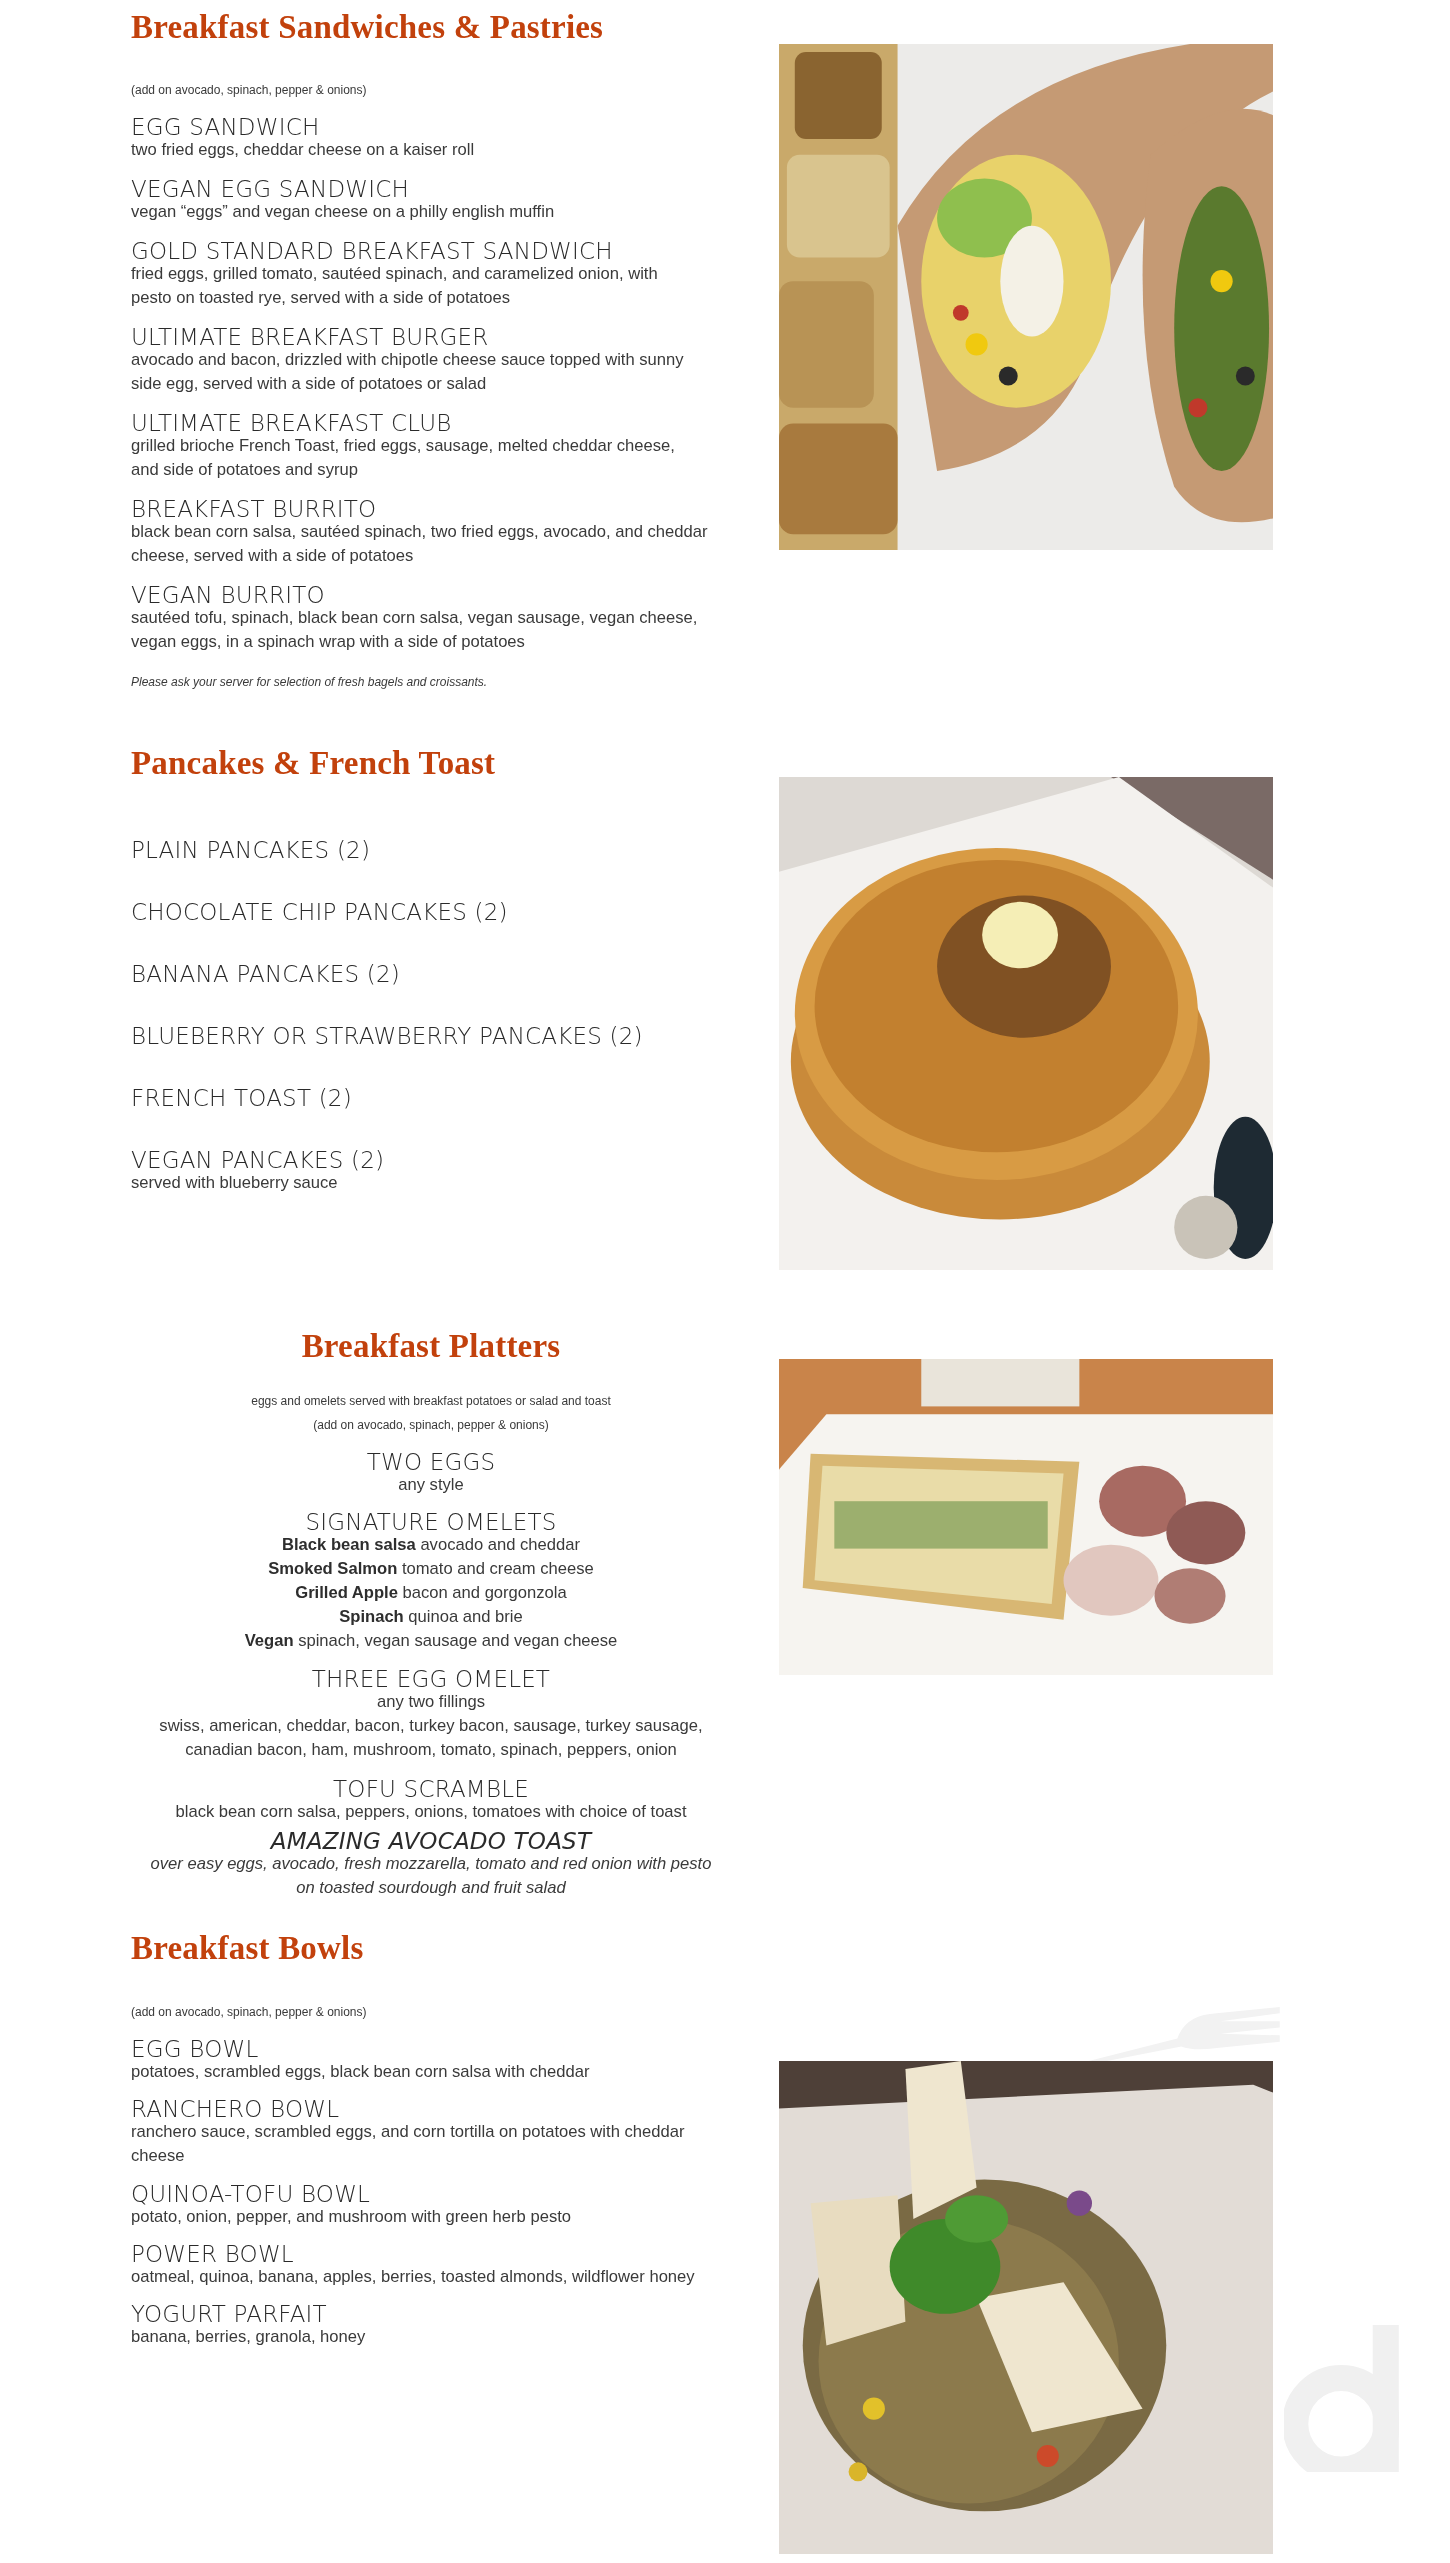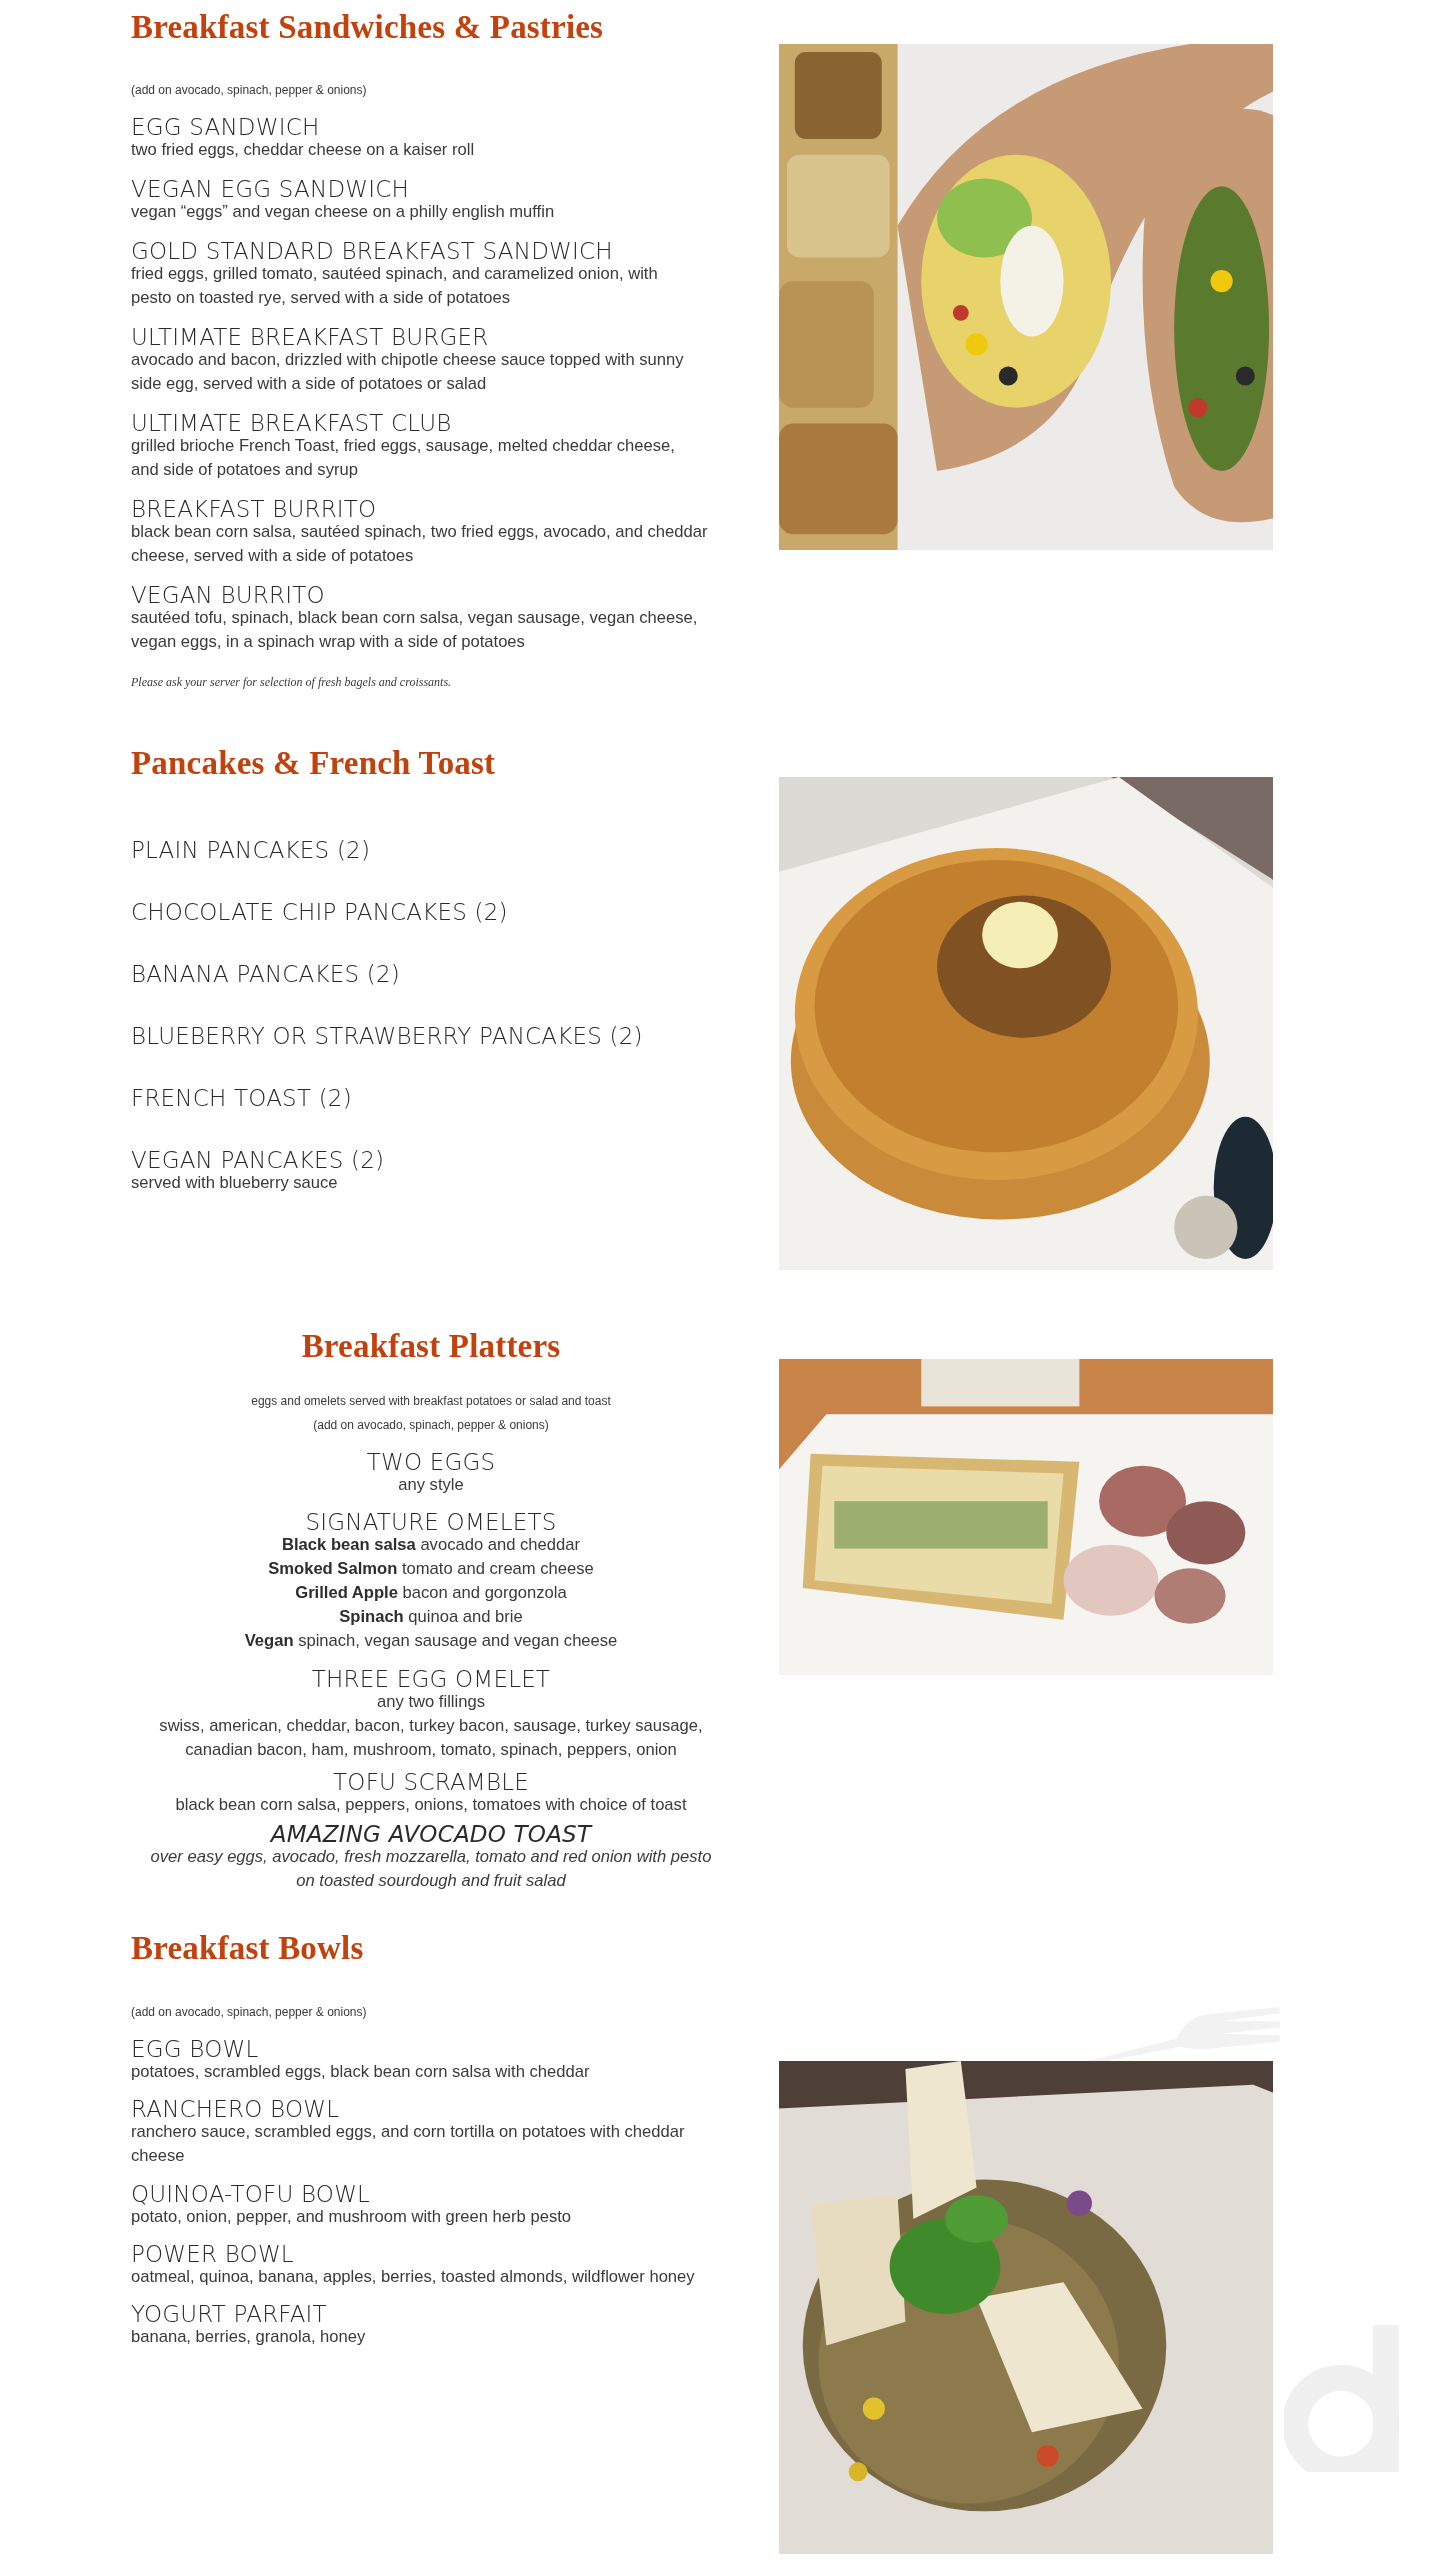--- a/index.html
+++ b/index.html
@@ -48,21 +48,21 @@
   <div style="margin-top:16px;">
     <span class="item-name">BREAKFAST BURRITO</span>
     <span class="item-desc">black bean corn salsa, sautéed spinach, two fried eggs, avocado, and cheddar</span>
     <span class="item-desc">cheese, served with a side of potatoes</span>
   </div>
   <div style="margin-top:16px;">
     <span class="item-name">VEGAN BURRITO</span>
     <span class="item-desc">sautéed tofu, spinach, black bean corn salsa, vegan sausage, vegan cheese,</span>
     <span class="item-desc">vegan eggs, in a spinach wrap with a side of potatoes</span>
   </div>
-  <p class="note italic" style="margin-top:16px;font-family:Liberation Serif, serif;">Please ask your server for selection of fresh bagels and croissants.</p>
+  <p class="note italic" style="margin-top:16px;">Please ask your server for selection of fresh bagels and croissants.</p>
 </div>
 
 <div class="photo" style="top:44px; height:506px;">
   <svg viewBox="0 0 625 640" preserveAspectRatio="none">
     <rect width="625" height="640" fill="#ecebe9"></rect>
     <rect x="0" y="0" width="150" height="640" fill="#c9a96a"></rect>
     <rect x="20" y="10" width="110" height="110" rx="14" fill="#8a6430"></rect>
     <rect x="10" y="140" width="130" height="130" rx="16" fill="#d9c48e"></rect>
     <rect x="0" y="300" width="120" height="160" rx="18" fill="#b89355"></rect>
     <rect x="0" y="480" width="150" height="140" rx="18" fill="#a87a3e"></rect>
@@ -134,21 +134,21 @@
     <span class="item-desc"><b>Grilled Apple</b><span> bacon and gorgonzola</span></span>
     <span class="item-desc"><b>Spinach</b><span> quinoa and brie</span></span>
     <span class="item-desc"><b>Vegan</b><span> spinach, vegan sausage and vegan cheese</span></span>
   </div>
   <div style="margin-top:14.2px;">
     <span class="item-name">THREE EGG OMELET</span>
     <span class="item-desc">any two fillings</span>
     <span class="item-desc">swiss, american, cheddar, bacon, turkey bacon, sausage, turkey sausage,</span>
     <span class="item-desc">canadian bacon, ham, mushroom, tomato, spinach, peppers, onion</span>
   </div>
-  <div style="margin-top:9px;">
+  <div style="margin-top:16px;">
     <span class="item-name">TOFU SCRAMBLE</span>
     <span class="item-desc">black bean corn salsa, peppers, onions, tomatoes with choice of toast</span>
   </div>
   <div style="margin-top:6px;font-style:italic;">
     <span class="item-name">AMAZING AVOCADO TOAST</span>
     <span class="item-desc">over easy eggs, avocado, fresh mozzarella, tomato and red onion with pesto</span>
     <span class="item-desc">on toasted sourdough and fruit salad</span>
   </div>
 </div>
 

